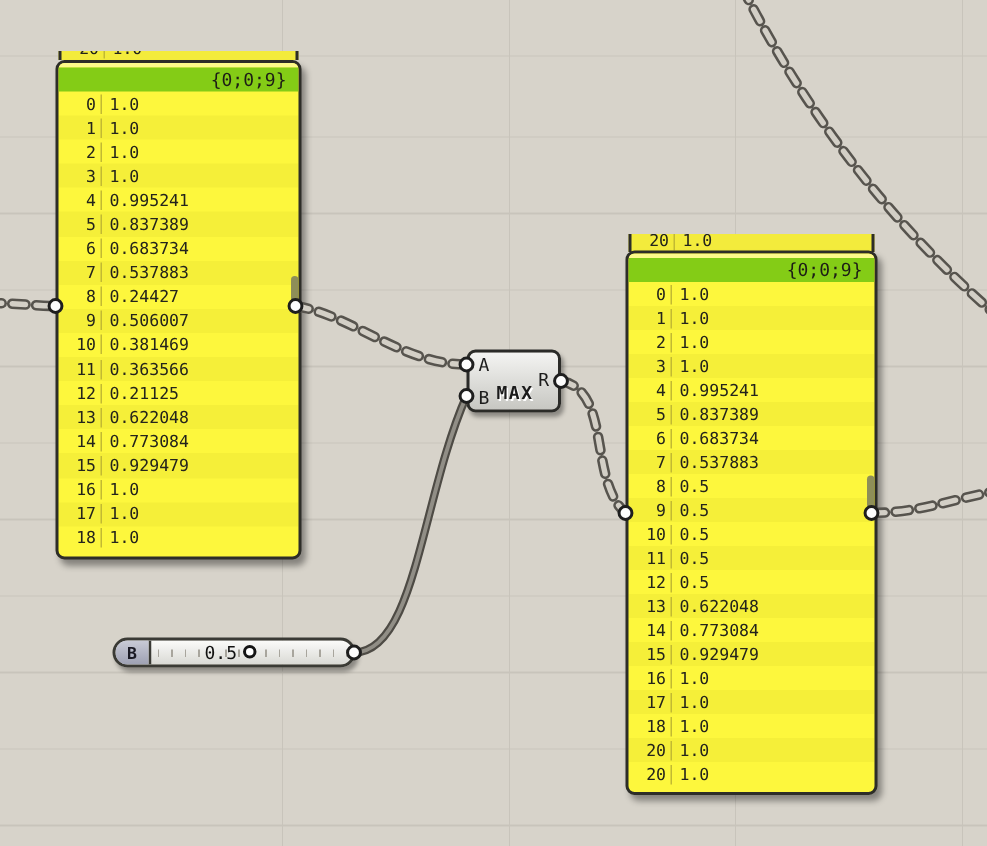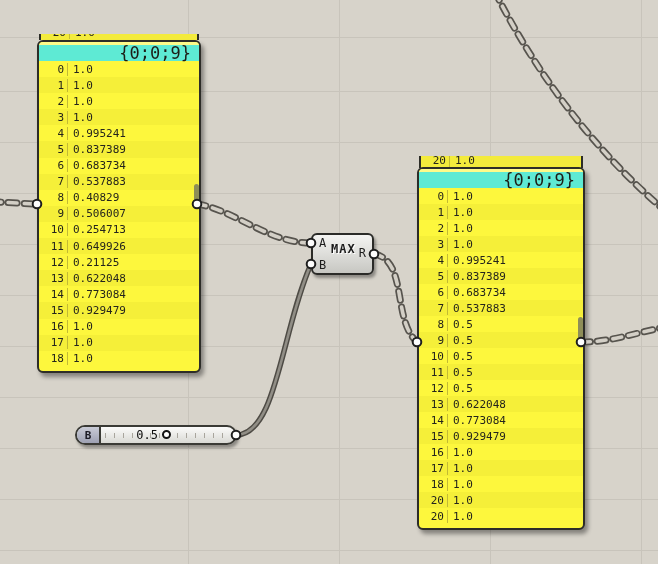--- a/index.html
+++ b/index.html
@@ -8,22 +8,22 @@
        background-color:#d7d3ca;
        background-image:
          repeating-linear-gradient(to right, transparent 0 150px, #c8c4bb 150px 151px),
          repeating-linear-gradient(to bottom, transparent 0 50px, #c8c4bb 50px 51px);
        background-position:38px 0px, 0px 41px;}
 
   
   .panel{position:absolute;background:#fdf73d;border:2px solid #2d2d28;border-radius:6px;
          box-shadow:3px 4px 4px rgba(0,0,0,.38);overflow:hidden;z-index:3;}
   .phl{height:3px;background:#fdfa8a;}
-  .phead{height:16px;background:#5eead4;display:flex;align-items:center;justify-content:flex-end;
-         padding-right:8px;font-size:17px;color:#1d1d16;text-align:right;}
+  .phead{height:16px;background:#84cc16;display:flex;align-items:center;justify-content:flex-end;
+         padding-right:8px;font-size:12px;color:#1d1d16;text-align:right;}
   .prows{position:relative;}
   .prow{display:flex;align-items:center;font-size:11px;color:#24241c;}
   .prow:nth-child(even){background:rgba(125,115,0,0.06);}
   .prow .idx{width:25px;text-align:right;padding-right:3px;border-right:1px solid #c2ba33;flex:0 0 auto;}
   .prow .val{padding-left:5px;white-space:pre;}
   .lp .prow{height:16.1px;}
   .rp .prow{height:16px;}
   .grip{position:absolute;width:5px;height:22px;background:#8e8e58;border-radius:3px;right:0px;z-index:4;}
 
   
@@ -35,21 +35,21 @@
   .sliver .val{padding-left:5px;}
 
   
   .gh-node{position:absolute;left:311px;top:233px;width:63px;height:42px;
            background:linear-gradient(#f4f4f2,#c7c7c2);border:2px solid #2b2b28;border-radius:6px;
            box-shadow:2px 3px 3px rgba(0,0,0,.35);z-index:3;box-sizing:border-box;}
   .pin{position:absolute;font-size:12px;color:#1c1c1c;}
   .pin-a{left:6px;top:1px;}
   .pin-b{left:6px;bottom:1px;}
   .pin-r{right:6px;top:11px;}
-  .nlabel{position:absolute;left:18px;top:7px;font-size:12px;font-weight:bold;color:#1b1b1b;
+  .nlabel{position:absolute;left:18px;top:20px;font-size:12px;font-weight:bold;color:#1b1b1b;
           text-shadow:1px 1px 0 #ffffff;letter-spacing:1px;}
 
   
   .slider{position:absolute;left:75px;top:425px;width:162px;height:20px;box-sizing:border-box;
           border:2px solid #3a3a35;border-radius:10px;background:linear-gradient(#fbfbfa,#d9d9d4);
           box-shadow:2px 3px 3px rgba(0,0,0,.35);z-index:3;display:flex;}
   .s-label{width:22px;border-right:2px solid #3a3a35;border-radius:8px 0 0 8px;
            background:linear-gradient(#c9cbd6,#9ea1b3);display:flex;align-items:center;justify-content:center;
            font-size:11px;font-weight:bold;color:#1a1a24;}
   .s-track{position:relative;flex:1;border-radius:0 8px 8px 0;overflow:hidden;}
@@ -116,33 +116,33 @@
       <div class="prow">
         <span class="idx">6</span>
         <span class="val">0.683734</span>
       </div>
       <div class="prow">
         <span class="idx">7</span>
         <span class="val">0.537883</span>
       </div>
       <div class="prow">
         <span class="idx">8</span>
-        <span class="val">0.40829</span>
+        <span class="val">0.24427</span>
       </div>
       <div class="prow">
         <span class="idx">9</span>
         <span class="val">0.506007</span>
       </div>
       <div class="prow">
         <span class="idx">10</span>
-        <span class="val">0.254713</span>
+        <span class="val">0.381469</span>
       </div>
       <div class="prow">
         <span class="idx">11</span>
-        <span class="val">0.649926</span>
+        <span class="val">0.363566</span>
       </div>
       <div class="prow">
         <span class="idx">12</span>
         <span class="val">0.21125</span>
       </div>
       <div class="prow">
         <span class="idx">13</span>
         <span class="val">0.622048</span>
       </div>
       <div class="prow">

